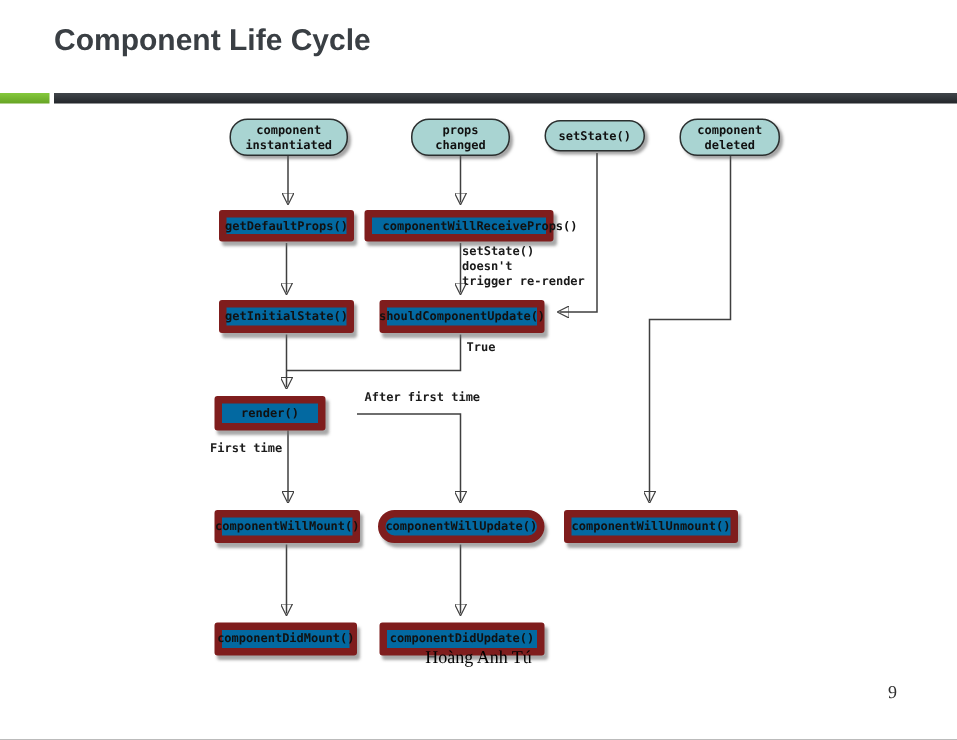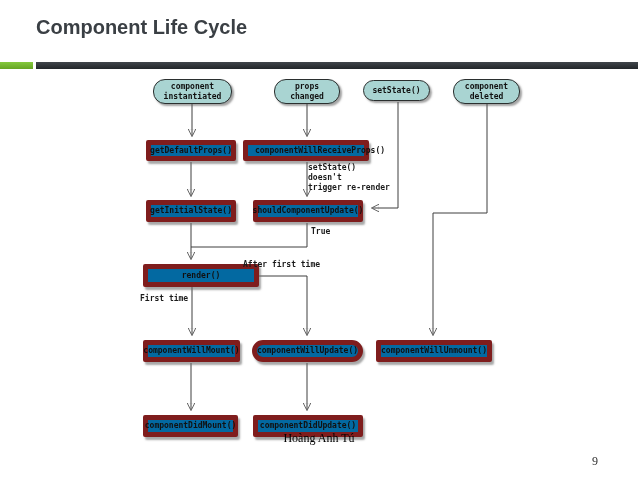--- a/index.html
+++ b/index.html
@@ -97,21 +97,21 @@
     <div class="node event" style="left:259px;top:79px;width:66px;height:25px;">props
 changed</div>
     <div class="node event" style="left:348px;top:80px;width:67px;height:21px;">setState()</div>
     <div class="node event" style="left:438px;top:79px;width:67px;height:25px;">component
 deleted</div>
 
     <div class="node method" style="left:131px;top:140px;width:90px;height:21px;">getDefaultProps()</div>
     <div class="node method" style="left:228px;top:140px;width:126px;height:21px;padding-left:28px;">componentWillReceiveProps()</div>
     <div class="node method" style="left:131px;top:200px;width:90px;height:22px;">getInitialState()</div>
     <div class="node method" style="left:238px;top:200px;width:110px;height:22px;">shouldComponentUpdate()</div>
-    <div class="node method" style="left:128px;top:264px;width:116px;height:23px;">render()</div>
+    <div class="node method" style="left:128px;top:264px;width:74px;height:23px;">render()</div>
     <div class="node method" style="left:128px;top:340px;width:97px;height:22px;">componentWillMount()</div>
     <div class="node method" style="left:237px;top:340px;width:111px;height:22px;border-radius:11px;">componentWillUpdate()</div>
     <div class="node method" style="left:361px;top:340px;width:116px;height:22px;">componentWillUnmount()</div>
     <div class="node method" style="left:128px;top:415px;width:95px;height:22px;">componentDidMount()</div>
     <div class="node method" style="left:238px;top:415px;width:110px;height:22px;">componentDidUpdate()</div>
 
     <div class="note" style="left:293px;top:163px;width:86px;text-align:left;">setState() doesn't
 trigger re-render</div>
     <div class="note" style="left:296px;top:227px;">True</div>
     <div class="note" style="left:228px;top:260px;">After first time</div>

